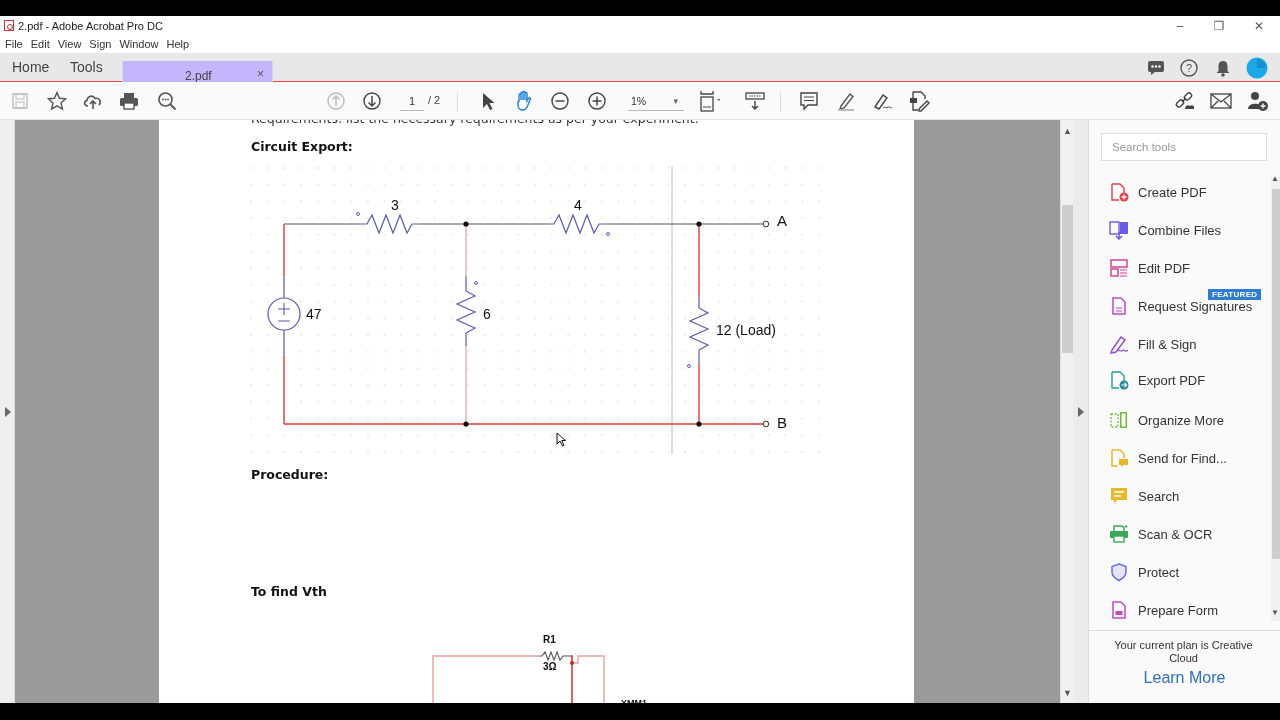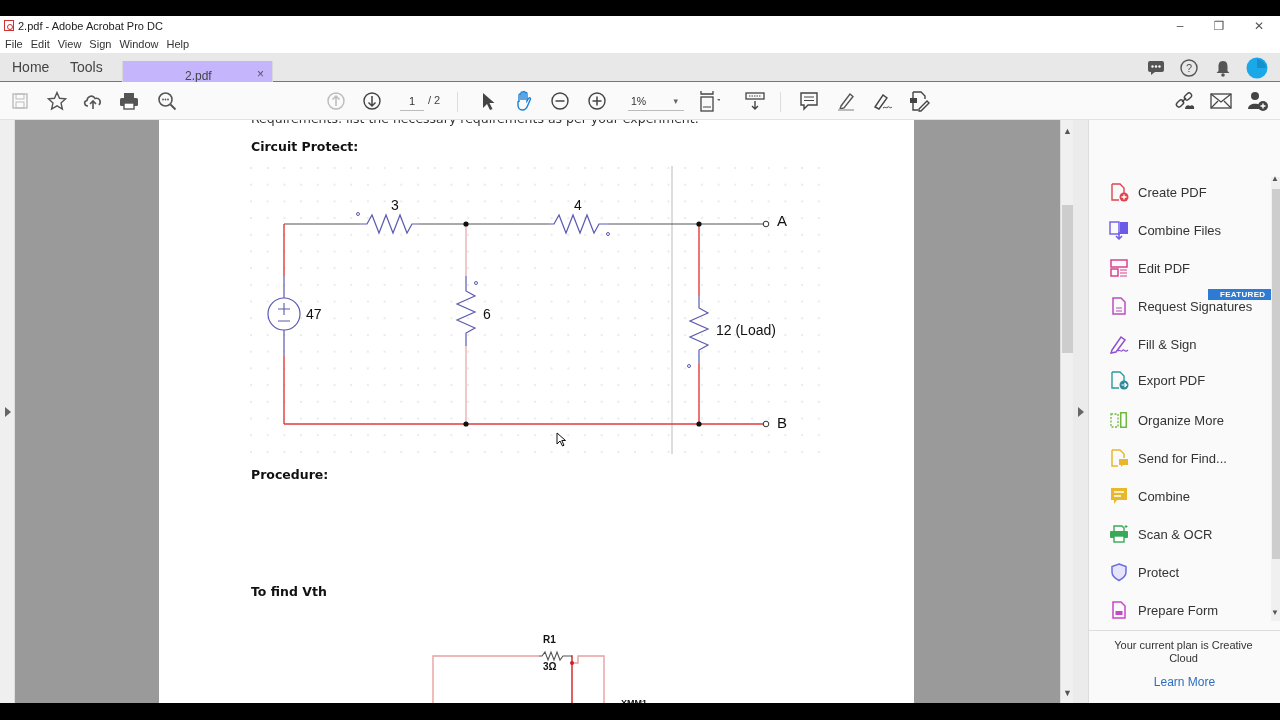--- a/index.html
+++ b/index.html
@@ -28,25 +28,25 @@
 #page{position:absolute;left:159px;top:120px;width:755px;height:583px;background:#fff;overflow:hidden}
 .bold{position:absolute;font-weight:bold;font-size:12.5px;color:#111;font-family:"DejaVu Sans",sans-serif}
 #proc-body{position:absolute;left:92px;top:374px;width:560px;font-size:12.4px;line-height:20px;color:#111;font-family:"DejaVu Sans",sans-serif}
 #vscroll{position:absolute;left:1060px;top:120px;width:13px;height:583px;background:#f0f0f0;border-left:1px solid #ddd}
 #vthumb{position:absolute;left:1px;top:85px;width:11px;height:148px;background:#cdcdcd}
 #collapse{position:absolute;left:1073px;top:120px;width:16px;height:583px;background:#ebebeb;border-right:1px solid #ddd}
 #rightpane{position:absolute;left:1089px;top:120px;width:191px;height:583px;background:#fafafa}
 #search{position:absolute;left:12px;top:13px;width:166px;height:28px;border:1px solid #ddd;background:#fff;font-size:11.5px;color:#999;padding-left:10px;line-height:26px}
 .tool{position:absolute;left:20px;height:24px;display:flex;align-items:center;font-size:13px;color:#333}
 .tool .ti{width:20px;height:20px;margin-right:9px;position:relative}
-#featured{position:absolute;left:119px;top:169px;background:#2d7bd4;color:#fff;font-size:8px;font-weight:bold;padding:1px 12px;letter-spacing:.3px}
+#featured{position:absolute;left:119px;top:169px;background:#2d7bd4;color:#fff;font-size:8px;font-weight:bold;padding:1px 4px;letter-spacing:.3px}
 #rscroll{position:absolute;left:182px;top:57px;width:9px;height:444px;background:#f0f0f0}
 #rthumb{position:absolute;left:1px;top:12px;width:8px;height:370px;background:#cdcdcd}
 #plan{position:absolute;left:0;top:510px;width:191px;height:73px;border-top:1px solid #ddd;text-align:center;font-size:11px;color:#333}
-#plan .learn{color:#2d6fbe;font-size:12px;margin-top:10px;display:block}
+#plan .learn{color:#2d6fbe;font-size:16px;margin-top:4px;display:block}
 #bottombar{position:absolute;left:0;top:703px;width:1280px;height:17px;background:#000}
 svg{display:block}
 </style>
 </head>
 <body>
 
 <div id="topblack"></div>
 
 <div id="titlebar">
   <span class="appicon"></span>
@@ -246,21 +246,21 @@
 
 <div id="workspace"></div>
 <div id="leftstrip">
   <svg width="14" height="20" style="position:absolute;left:1px;top:282px">
       <path d="M4 5 L10 10 L4 15Z" fill="#666"></path>
     </svg>
 </div>
 
 <div id="page">
   <div class="bold" style="left:92px;top:-9px;color:#333;font-weight:normal">Requirements: list the necessary requirements as per your experiment.</div>
-  <div class="bold" style="left:92px;top:19px">Circuit Protect:</div>
+  <div class="bold" style="left:92px;top:19px">Circuit Export:</div>
 
   <svg width="580" height="290" style="position:absolute;left:90px;top:46px">
     <defs>
       <pattern id="dots" width="16.7" height="16.7" patternUnits="userSpaceOnUse">
           <circle cx="2" cy="2" r=".7" fill="#c8c8c8"></circle>
         </pattern>
     </defs>
     <rect x="0" y="0" width="580" height="290" fill="url(#dots)"></rect>
     <line x1="423" y1="0" x2="423" y2="288" stroke="#bbb" stroke-width="1"></line>
 
@@ -335,20 +335,21 @@
   <div style="position:absolute;left:2px;top:568px;font-size:9px;color:#555">▼</div>
 </div>
 
 <div id="collapse">
   <svg width="14" height="20" style="position:absolute;left:1px;top:282px">
       <path d="M4 5 L10 10 L4 15Z" fill="#666"></path>
     </svg>
 </div>
 
 <div id="rightpane">
+  <div id="search">Search tools</div>
 
   <div class="tool" style="top:60px">
     <svg class="ti" width="20" height="20">
         <path d="M3 2 L11 2 L15 6 L15 11 M3 2 L3 18 L10 18" fill="none" stroke="#e0434b" stroke-width="1.4"></path>
         <circle cx="15" cy="15" r="4.5" fill="#e0434b"></circle>
         <path d="M12.5 15 L17.5 15 M15 12.5 L15 17.5" stroke="#fff" stroke-width="1.3"></path>
       </svg>
     <span>Create PDF</span>
   </div>
   <div class="tool" style="top:98px">
@@ -404,21 +405,21 @@
         <rect x="10" y="11" width="9" height="6" fill="#e8b82a"></rect>
         <path d="M12 17 L12 19 L14 17Z" fill="#e8b82a"></path>
       </svg>
     <span>Send for Find...</span>
   </div>
   <div class="tool" style="top:364px">
     <svg class="ti" width="20" height="20">
         <path d="M2 2 L18 2 L18 14 L8 14 L5 18 L5 14 L2 14Z" fill="#e8b82a"></path>
         <path d="M5 6 L15 6 M5 10 L12 10" stroke="#fff" stroke-width="1.4"></path>
       </svg>
-    <span>Combine</span>
+    <span>Search</span>
   </div>
   <div class="tool" style="top:402px">
     <svg class="ti" width="20" height="20">
         <path d="M5 7 L5 2 L13 2 L15 4 L15 7" fill="none" stroke="#3aa957" stroke-width="1.4"></path>
         <rect x="1" y="7" width="18" height="7" rx="1" fill="#3aa957"></rect>
         <rect x="5" y="12" width="10" height="6" fill="#fff" stroke="#3aa957" stroke-width="1.4"></rect>
         <path d="M17 1 L17 4 M15.5 2.5 L18.5 2.5" stroke="#3aa957"></path>
       </svg>
     <span>Scan &amp; OCR</span>
   </div>

